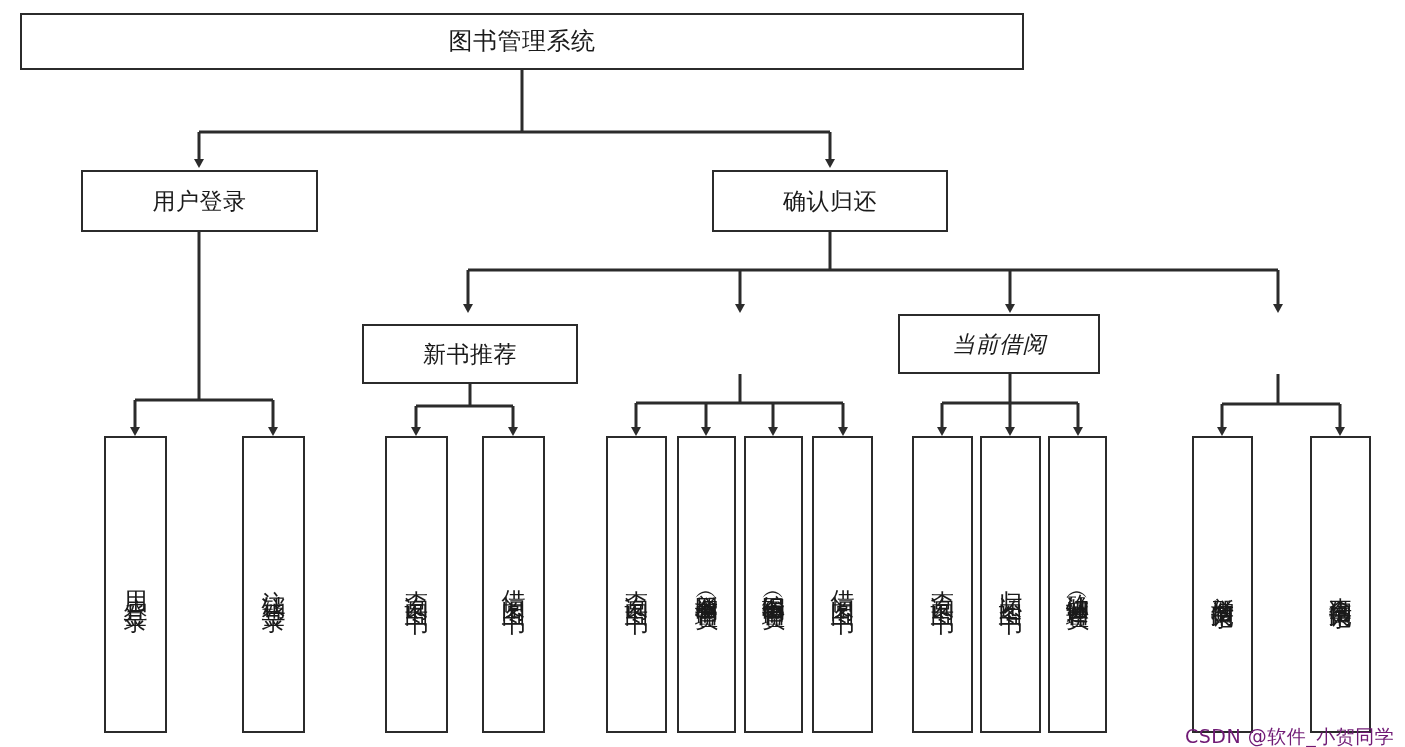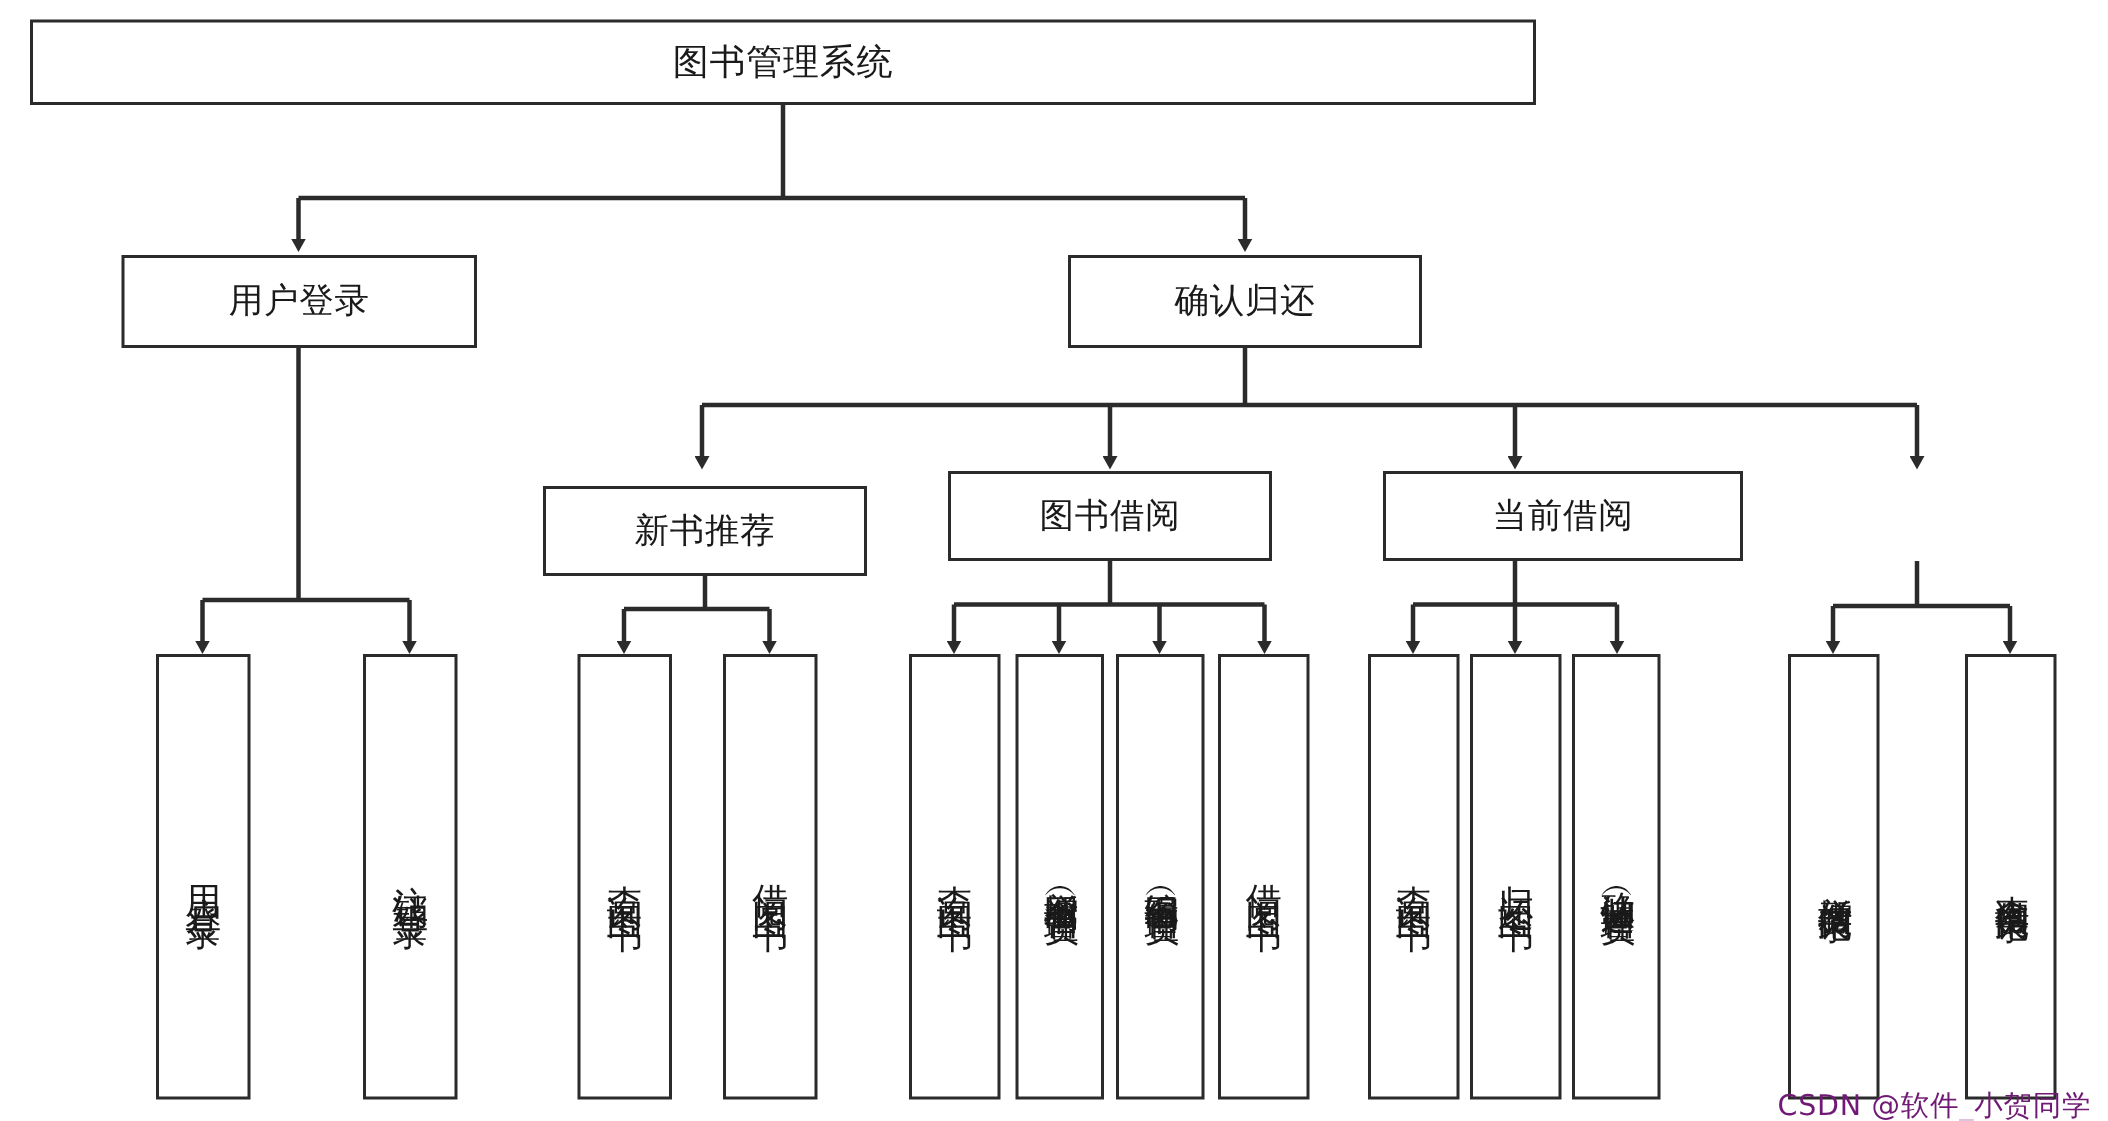--- a/index.html
+++ b/index.html
@@ -140,25 +140,22 @@
   </div>
 
   <div class="node horiz" style="left:712px; top:170px; width:236px; height:62px;">
     <span class="label">确认归还</span>
   </div>
 
   <div class="node horiz" style="left:362px; top:314px; width:216px; height:60px;margin-top:10px;">
     <span class="label">新书推荐</span>
   </div>
 
-  <div class="node horiz" style="left:632px; top:314px; width:216px; height:60px;">
-    <span class="label">图书借阅</span>
-  </div>
-
-  <div class="node horiz" style="left:922px; top:314px; width:240px; height:60px;">
+
+  <div class="node horiz" style="left:898px; top:314px; width:202px; height:60px;font-style:italic;">
     <span class="label">当前借阅</span>
   </div>
 
 
   <div class="node vert" style="left:104px; top:436px; width:63px; height:297px;">
     <span class="label">用户登录</span>
   </div>
 
   <div class="node vert" style="left:242px; top:436px; width:63px; height:297px;">
     <span class="label">注销登录</span>

